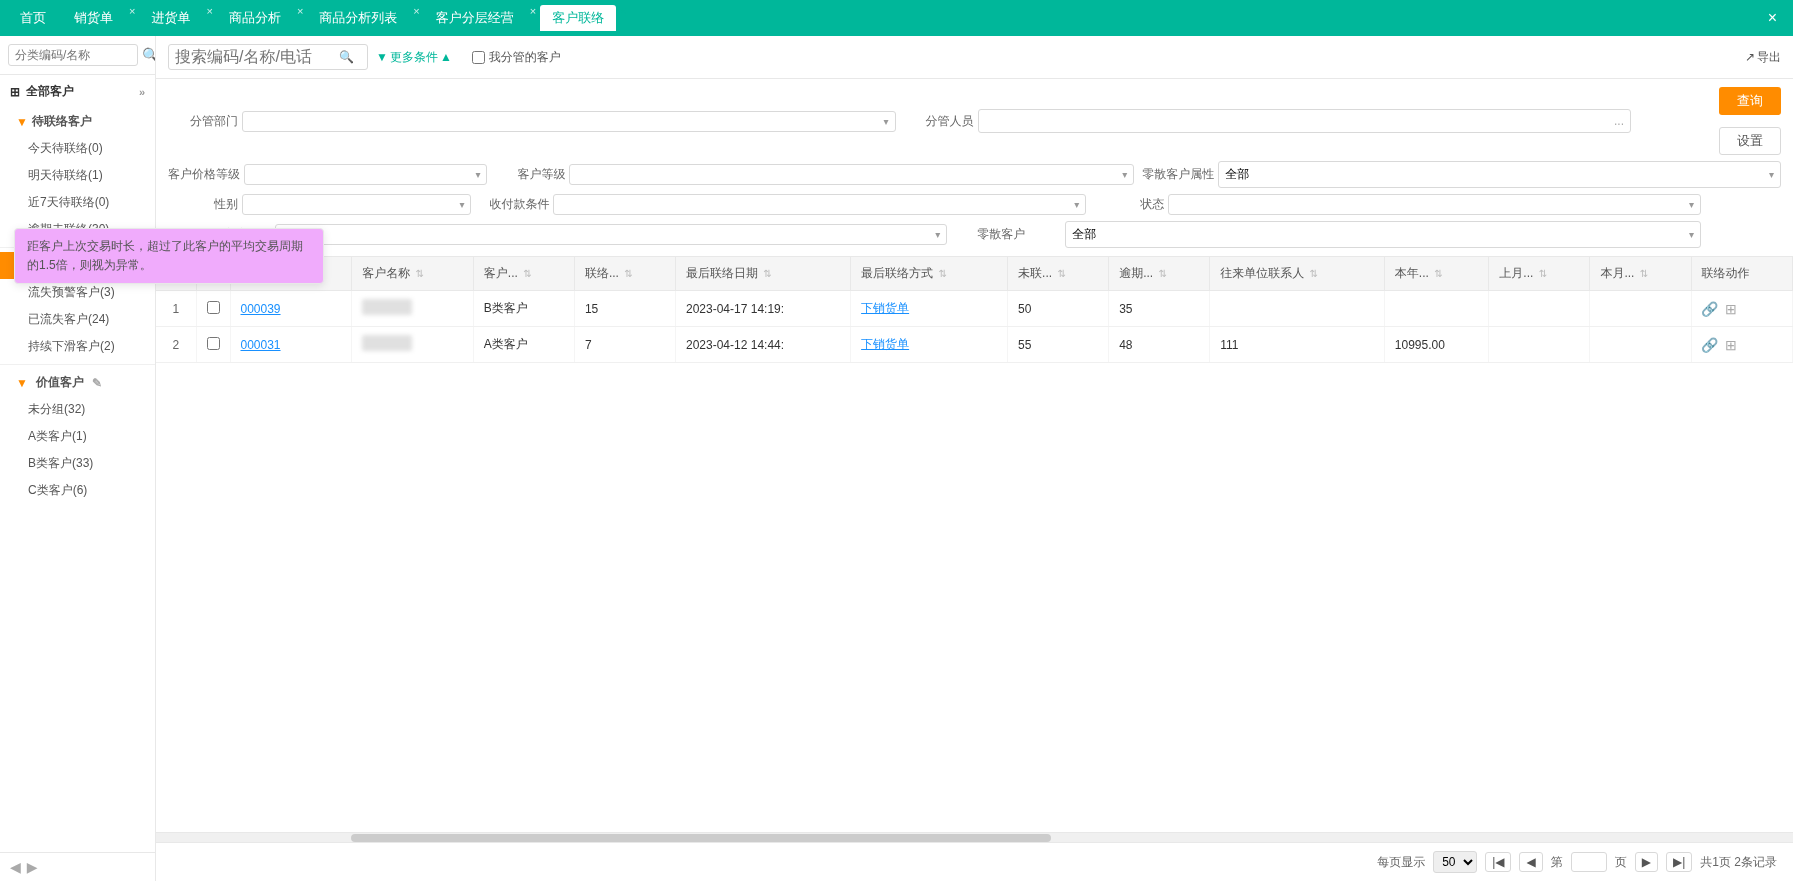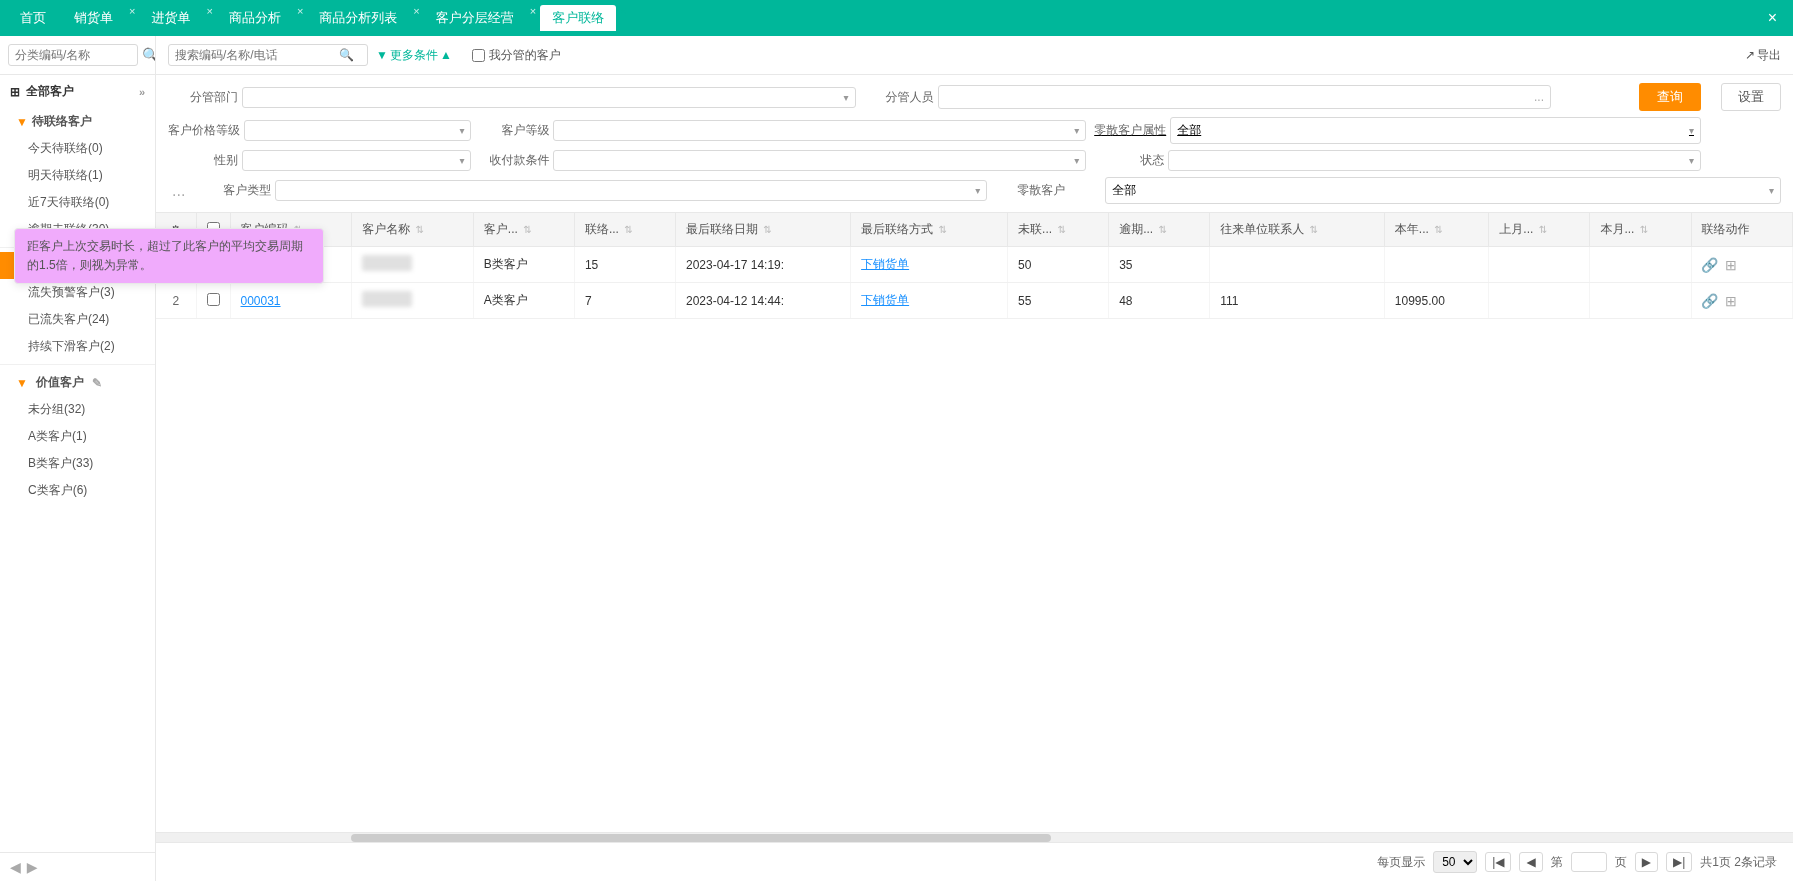--- a/index.html
+++ b/index.html
@@ -141,21 +141,21 @@
       border: 1px solid #d9d9d9;
       border-radius: 3px;
       padding: 3px 6px;
       width: 200px;
       gap: 4px;
     }
     .search-box input {
       border: none;
       outline: none;
       width: 160px;
-      font-size: 12px;
+      font-size: 16px;
     }
     .search-box .s-icon { color: #999; cursor: pointer; }
     .more-conditions-btn {
       color: #00b79a;
       cursor: pointer;
       display: flex;
       align-items: center;
       gap: 2px;
       font-size: 12px;
     }
@@ -237,21 +237,22 @@
       background: #fff;
       color: #555;
       border: 1px solid #d9d9d9;
       border-radius: 3px;
       padding: 4px 16px;
       cursor: pointer;
       font-size: 13px;
     }
     .filter-actions {
       display: flex;
-      gap: 20px;
+      flex-direction: column;
+      gap: 12px;
     }
     .more-options-btn {
       color: #aaa;
       cursor: pointer;
       font-size: 16px;
       margin-left: 4px;
     }
 
     
     .table-wrapper {
@@ -556,21 +557,21 @@
             <span class="arrow">▾</span>
           </div>
         </div>
         <div class="filter-field" style="flex:2">
           <span class="filter-label">客户等级</span>
           <div class="filter-select">
             <span class="placeholder"></span>
             <span class="arrow">▾</span>
           </div>
         </div>
-        <div class="filter-field" style="flex:2; margin-right:80px;text-decoration:underline;">
+        <div class="filter-field" style="flex:2; ">
           <span class="filter-label">零散客户属性</span>
           <div class="filter-select">
             <span>全部</span>
             <span class="arrow">▾</span>
           </div>
         </div>
       </div>
       <div class="filter-row">
         <div class="filter-field">
           <span class="filter-label">性别</span>
@@ -596,21 +597,21 @@
       </div>
       <div class="filter-row">
         <span class="more-options-btn">...</span>
         <div class="filter-field" style="margin-left:8px; flex:2">
           <span class="filter-label">客户类型</span>
           <div class="filter-select">
             <span class="placeholder"></span>
             <span class="arrow">▾</span>
           </div>
         </div>
-        <div class="filter-field" style="flex:2; gap:40px;">
+        <div class="filter-field" style="flex:2; margin-right:80px;gap:40px;">
           <span class="filter-label">零散客户</span>
           <div class="filter-select">
             <span>全部</span>
             <span class="arrow">▾</span>
           </div>
         </div>
       </div>
     </div>
 
     <div class="table-wrapper">

